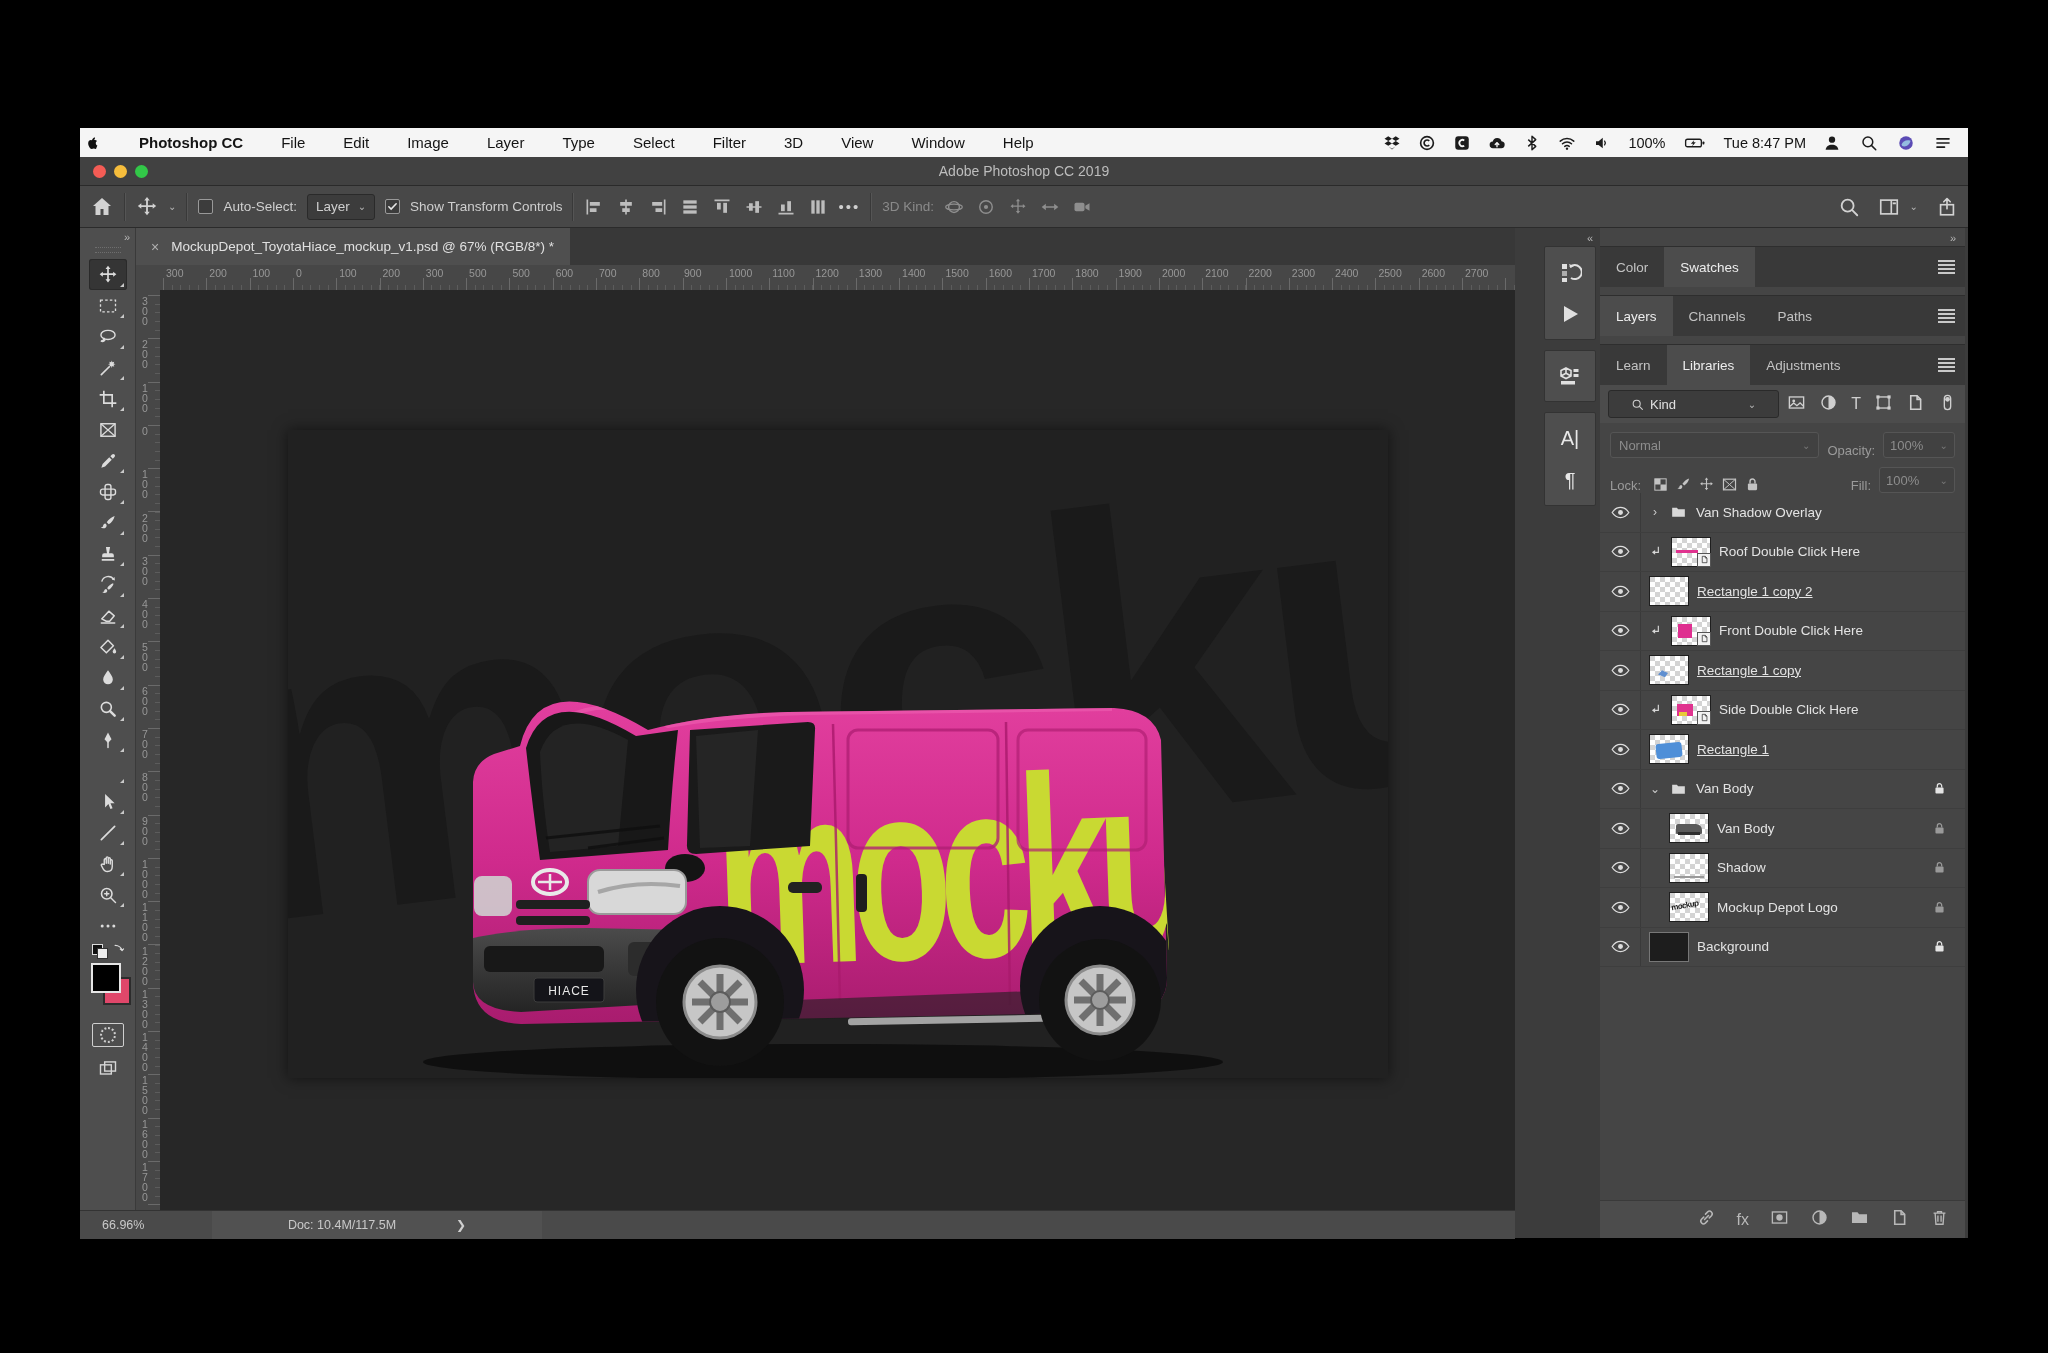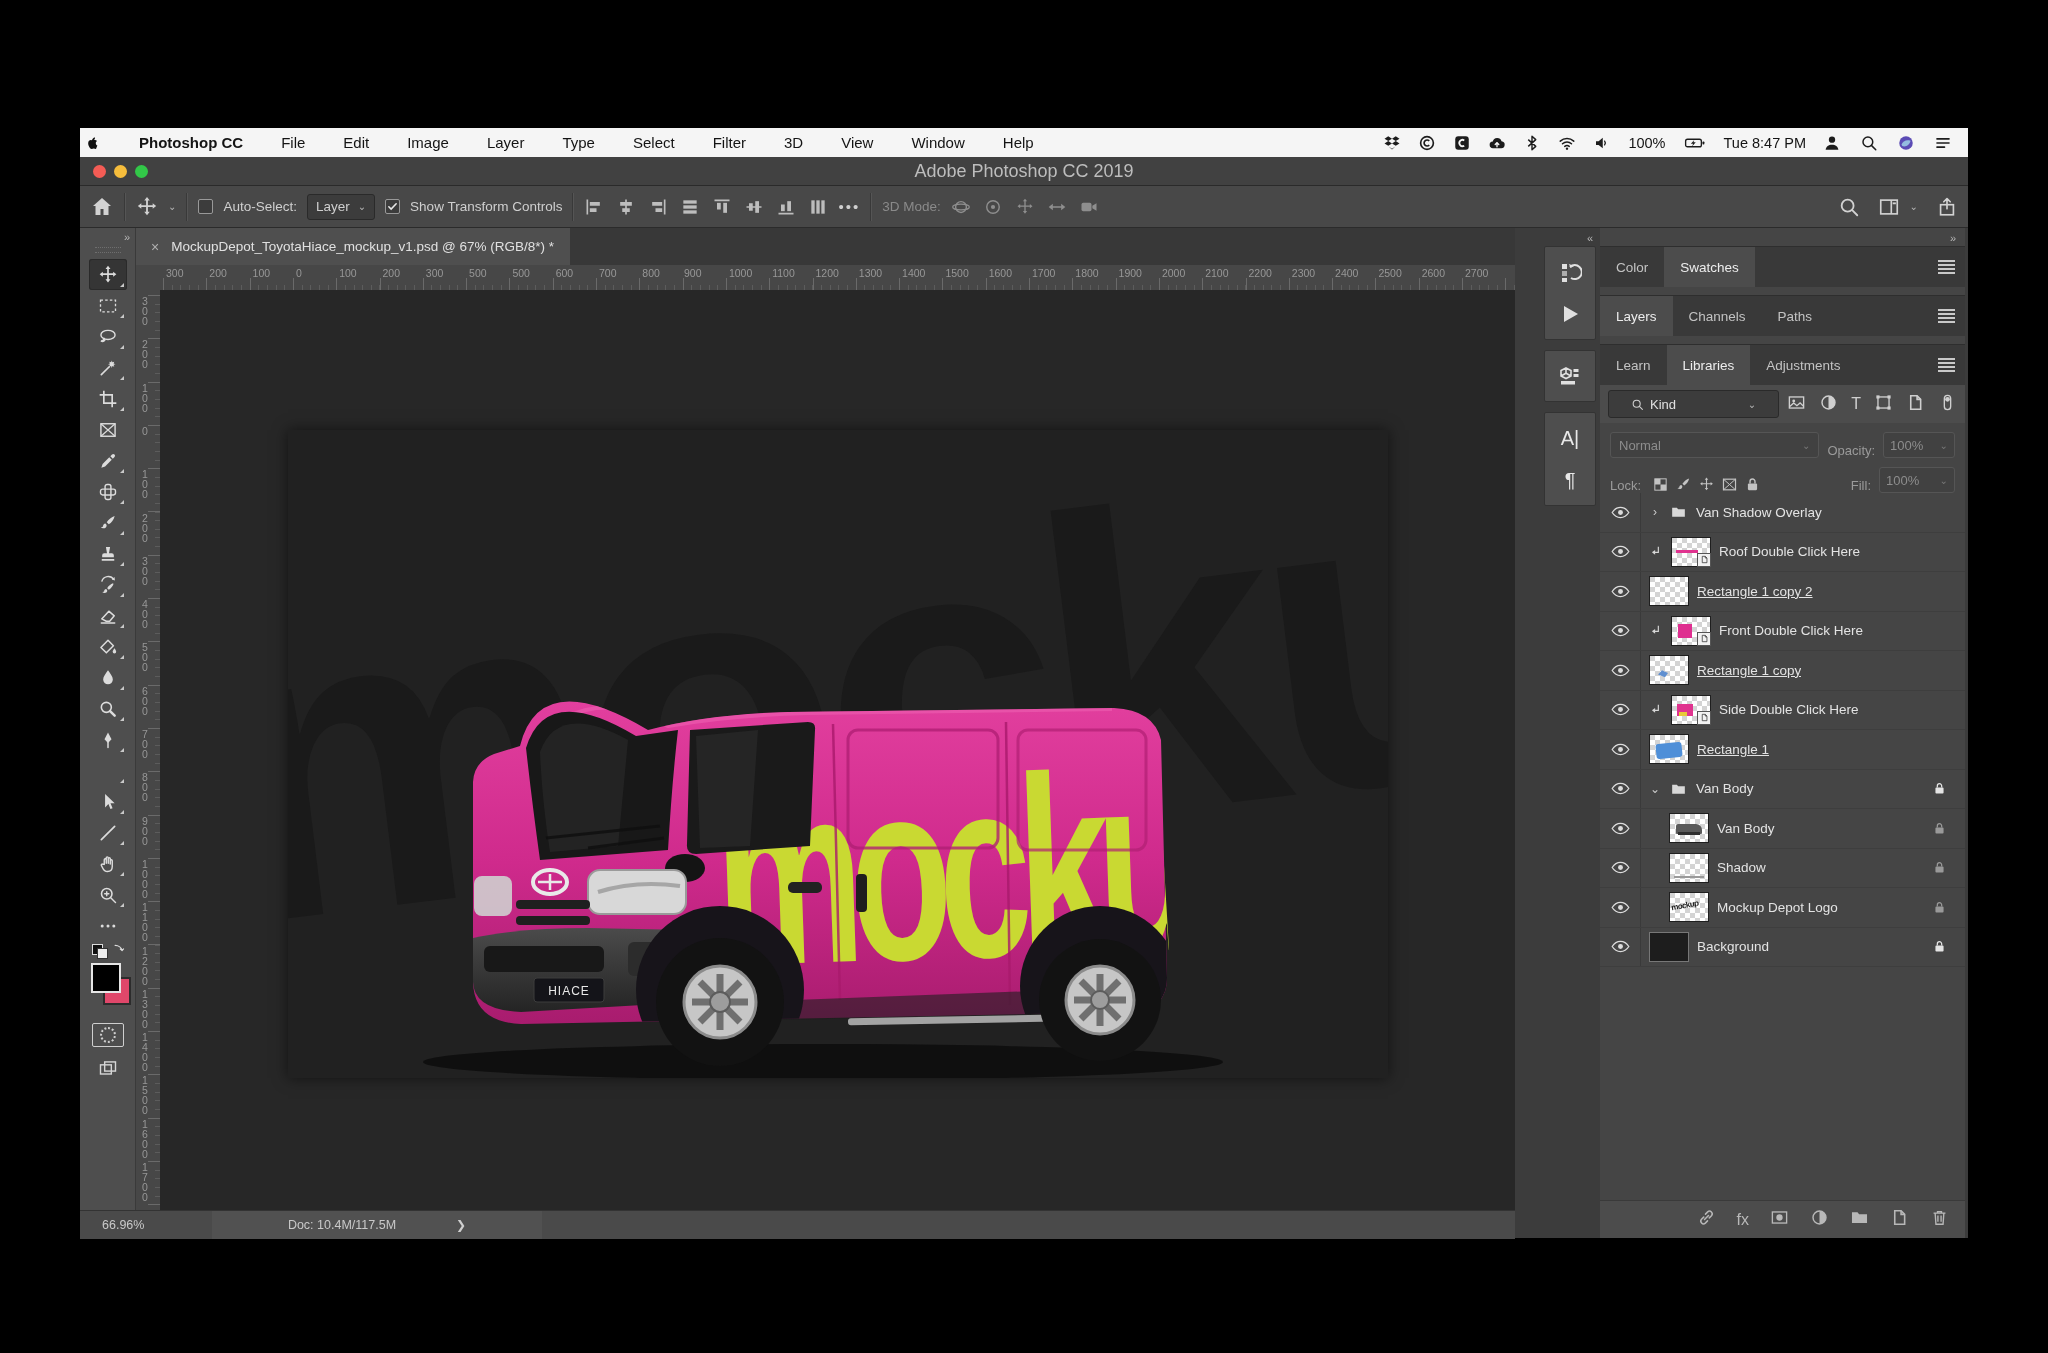--- a/index.html
+++ b/index.html
@@ -19,21 +19,21 @@
   .sic.badge::after{content:"";position:absolute;right:-2px;bottom:-1px;width:9px;height:9px;
         border-radius:50%;background:#d94f12;}
   .mtxt{font-size:14.5px;white-space:nowrap;}
 
   
   .titlebar{position:absolute;left:0;top:29px;width:100%;height:28px;background:#414141;
             border-bottom:1px solid #2a2a2a;display:flex;align-items:center;justify-content:center;}
   .lights{position:absolute;left:13px;top:0;height:100%;display:flex;align-items:center;gap:8px;}
   .light{width:13px;height:13px;border-radius:50%;}
   .light.r{background:#f45c55;} .light.y{background:#f6bd3c;} .light.g{background:#32c748;}
-  .wtitle{color:#bdbdbd;font-size:18px;}
+  .wtitle{color:#bdbdbd;font-size:14px;}
 
   
   .optionsbar{position:absolute;left:0;top:58px;width:100%;height:42px;background:#484848;
               border-bottom:1px solid #2b2b2b;display:flex;align-items:center;color:#cfcfcf;
               font-size:13.5px;padding:0 10px;box-sizing:border-box;gap:10px;}
   .vdiv{width:1px;height:28px;background:#393939;border-right:1px solid #555;flex:none;}
   .oic{width:22px;height:22px;color:#d2d2d2;flex:none;}
   .chev{font-size:10px;color:#b5b5b5;}
   .cbx{width:13px;height:13px;border:1px solid #999;border-radius:2px;background:#3c3c3c;flex:none;
        display:flex;align-items:center;justify-content:center;}
@@ -590,21 +590,21 @@
         </svg>
         <svg class="aic r90">
           <use href="#i-ar"></use>
         </svg>
         <svg class="aic r90">
           <use href="#i-ab"></use>
         </svg>
       </div>
     <span class="dots3">•••</span>
     <span class="vdiv"></span>
-    <span class="dimlbl">3D Mode:</span>
+    <span class="dimlbl">3D Kind:</span>
     <div class="aligngrp">
 
     <svg class="aic" style="color:#8e8e8e">
           <use href="#i-orb"></use>
         </svg>
         <svg class="aic" style="color:#8e8e8e">
           <use href="#i-roll"></use>
         </svg>
         <svg class="aic" style="color:#8e8e8e">
           <use href="#i-pan"></use>

